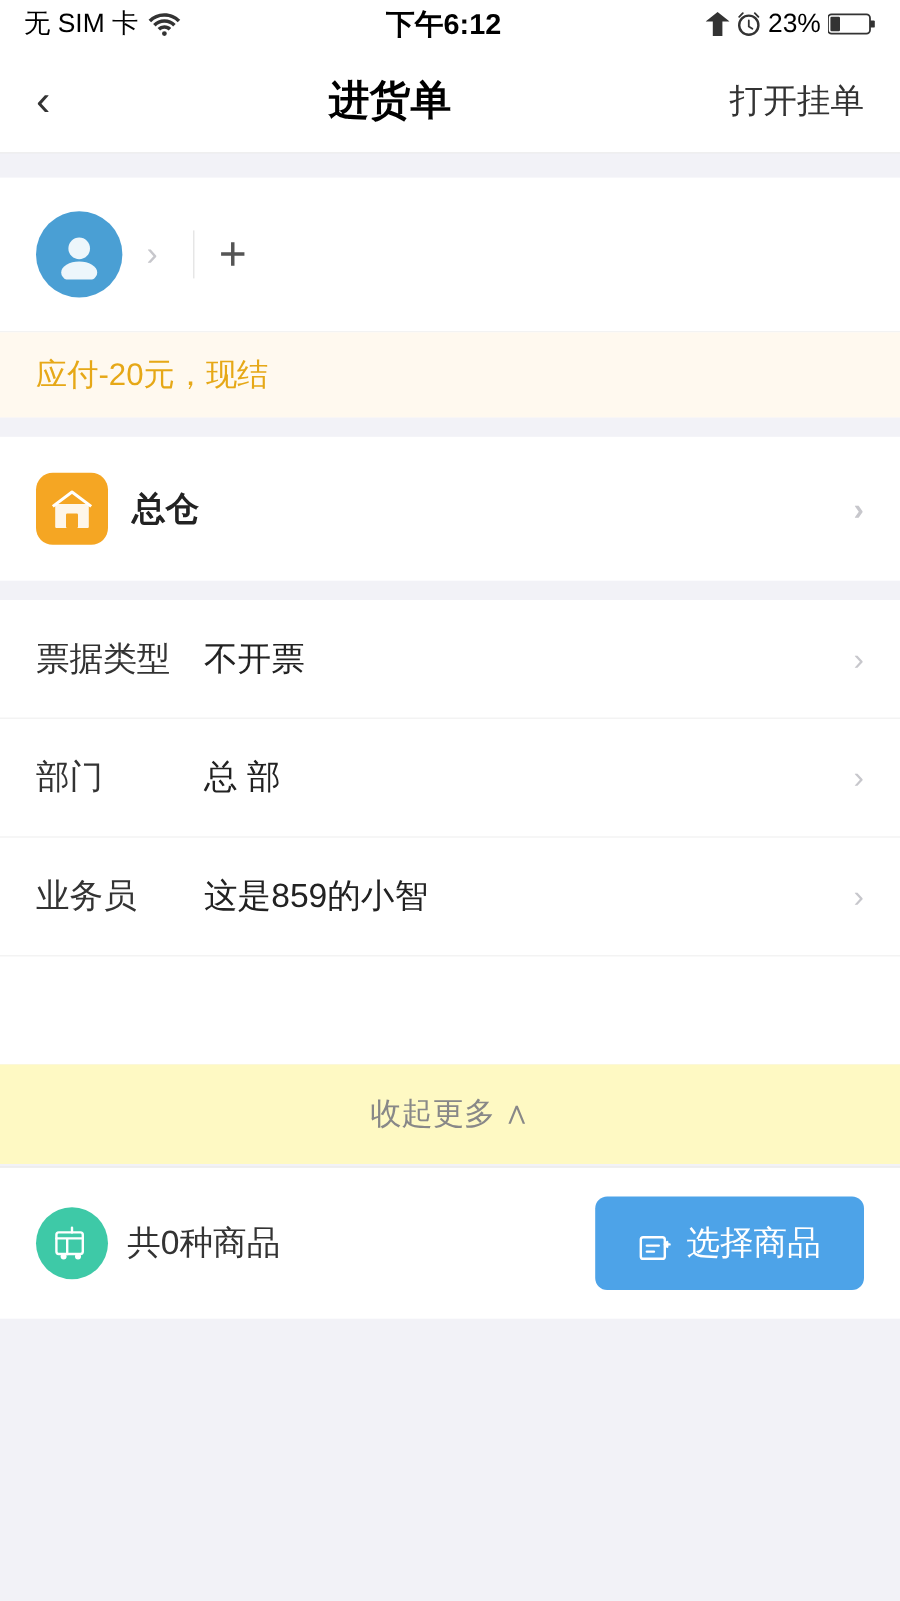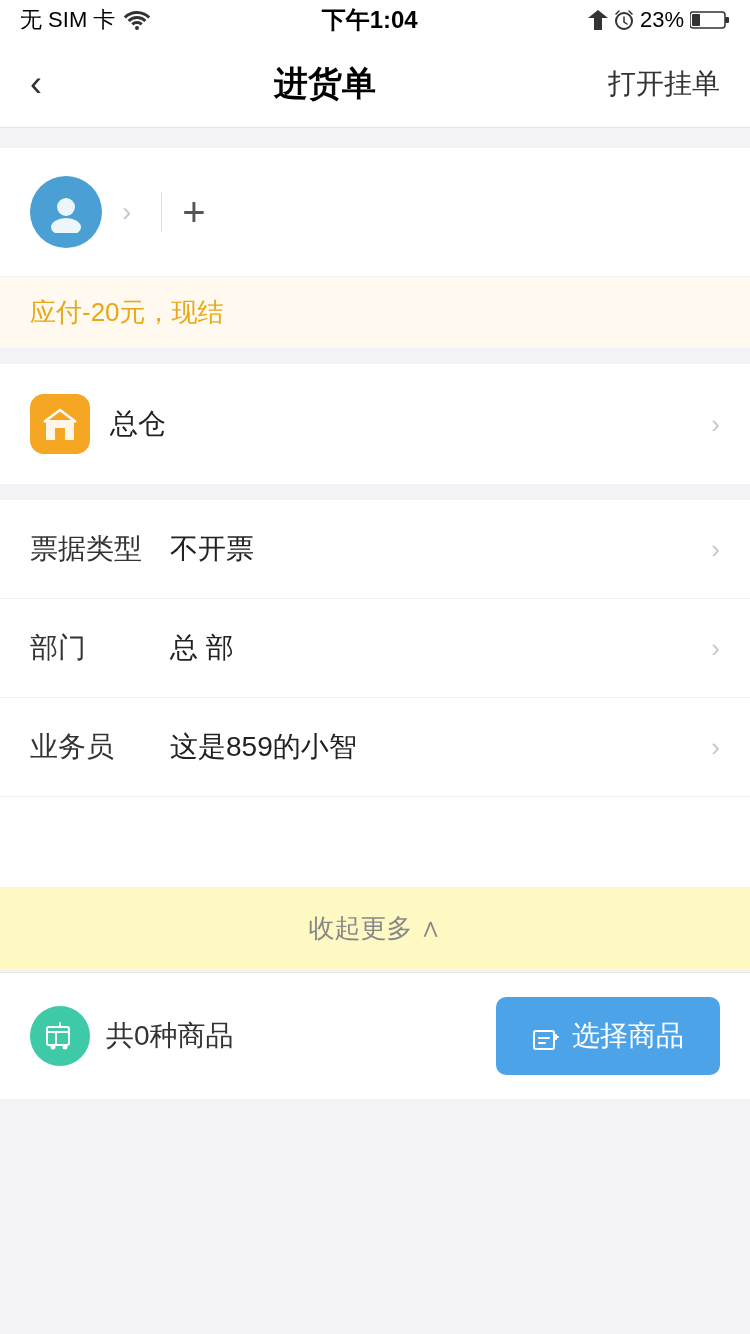--- a/index.html
+++ b/index.html
@@ -119,21 +119,21 @@
 
     
     .list-row {
       display: flex;
       align-items: center;
       padding: 30px 30px;
       background: #fff;
       border-bottom: 1px solid #f0f0f0;
       cursor: pointer;
     }
-    .list-row:last-child { border-bottom: none; }
+    .list-row:last-child { border-bottom: none; font-weight: bold; }
     .row-icon-wrap {
       width: 60px;
       height: 60px;
       border-radius: 14px;
       background: #f5a623;
       display: flex;
       align-items: center;
       justify-content: center;
       margin-right: 20px;
       flex-shrink: 0;
@@ -242,21 +242,21 @@
 </head>
 <body>
 
 <div class="status-bar">
   <div class="status-left">
     <span>无 SIM 卡</span>
     <svg width="28" height="20" viewBox="0 0 28 20" fill="none">
       <path d="M14 16a2 2 0 1 1 0 4 2 2 0 0 1 0-4zm0-5c2.2 0 4.2.9 5.7 2.3l-2.1 2.1A5 5 0 0 0 14 14a5 5 0 0 0-3.6 1.4l-2.1-2.1A7.9 7.9 0 0 1 14 11zm0-5c3.7 0 7 1.5 9.4 4l-2.1 2A10 10 0 0 0 14 9a10 10 0 0 0-7.3 3l-2.1-2A13 13 0 0 1 14 6zm0-5c5.2 0 9.8 2.1 13.2 5.5l-2.1 2.1A15 15 0 0 0 14 4 15 15 0 0 0 2.9 8.6L.8 6.5A18 18 0 0 1 14 1z" fill="#333"></path>
     </svg>
   </div>
-  <div class="status-center">下午1:04</div>
+  <div class="status-center">下午6:12</div>
   <div class="status-right">
     <svg width="20" height="20" viewBox="0 0 20 20">
       <path d="M10 0L20 8H14V20H6V8H0z" fill="#333"></path>
     </svg>
     <svg width="20" height="20" viewBox="0 0 20 20">
       <circle cx="10" cy="11" r="8" stroke="#333" stroke-width="2" fill="none"></circle>
       <path d="M10 7v5l3 2" stroke="#333" stroke-width="1.5" fill="none" stroke-linecap="round"></path>
       <path d="M2 4L5 1M18 4L15 1" stroke="#333" stroke-width="1.5" stroke-linecap="round"></path>
     </svg>
     <span>23%</span>

